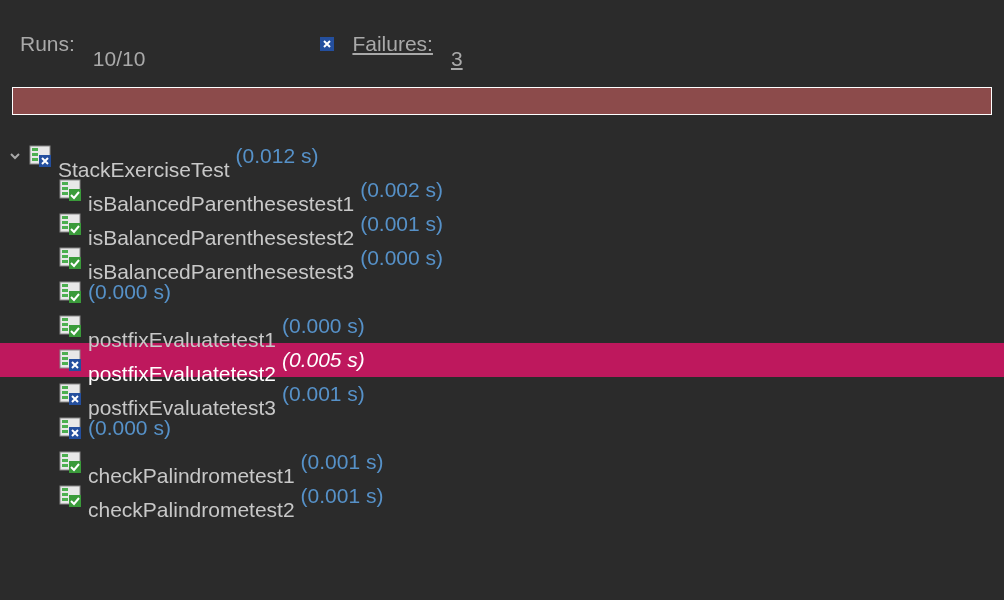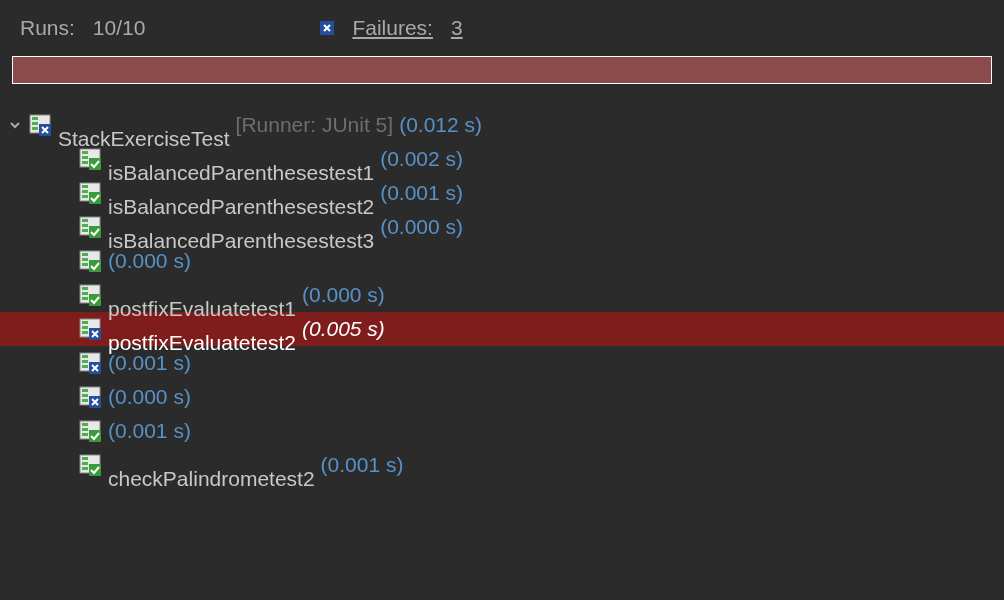--- a/index.html
+++ b/index.html
@@ -19,41 +19,41 @@
       gap: 10px;
     }
     .stats-group {
       display: flex;
       align-items: center;
       gap: 18px;
     }
     .stats-group.errors { margin-left: 180px; }
     .stats-group.failures { margin-left: 165px; text-decoration: underline; }
     .stats-label { color: #a9a9a9; }
-    .stats-value { color: #a9a9a9; }
+    .stats-value { color: #a9a9a9; margin-top: 31px; }
     .progress-container {
       margin: 2px 12px 10px 12px;
     }
     .progress-bar {
       height: 28px;
       background: #8c4b4b;
       border: 1px solid #ffffff;
     }
     .tree {
       padding-top: 14px;
     }
     .tree-row {
       display: flex;
       align-items: center;
       height: 34px;
       padding-left: 8px;
       gap: 6px;
     }
-    .tree-row.child { padding-left: 78px; }
-    .tree-row.selected { background: #7f1d1d; }
+    .tree-row.child { padding-left: 58px; }
+    .tree-row.selected { background: #be185d; }
     .chevron {
       width: 14px;
       height: 14px;
       display: inline-flex;
       align-items: center;
       justify-content: center;
     }
     .icon {
       width: 24px;
       height: 22px;
@@ -116,21 +116,20 @@
       <svg width="24" height="22" viewBox="0 0 24 22">
         <rect x="2" y="1" width="20" height="18" fill="#e8e8e8" stroke="#888" stroke-width="1"></rect>
         <rect x="4" y="3" width="6" height="3" fill="#4caf50"></rect>
         <rect x="4" y="8" width="6" height="3" fill="#4caf50"></rect>
         <rect x="4" y="13" width="6" height="3" fill="#4caf50"></rect>
         <rect x="11" y="10" width="12" height="12" fill="#244f9e"></rect>
         <path d="M14 13 L20 19 M20 13 L14 19" stroke="white" stroke-width="2"></path>
       </svg>
     </span>
     <span class="test-name">StackExerciseTest</span>
-    <span class="runner-label">[Runner: JUnit 5]</span>
     <span class="time-label">(0.012 s)</span>
   </div>
   <div id="tree-children">
       <div class="tree-row child">
         <span class="icon">
           <svg width="24" height="22" viewBox="0 0 24 22">
             <rect x="2" y="1" width="20" height="18" fill="#e8e8e8" stroke="#888" stroke-width="1"></rect>
             <rect x="4" y="3" width="6" height="3" fill="#4caf50"></rect>
             <rect x="4" y="8" width="6" height="3" fill="#4caf50"></rect>
             <rect x="4" y="13" width="6" height="3" fill="#4caf50"></rect>
@@ -214,20 +213,21 @@
         <span class="icon">
           <svg width="24" height="22" viewBox="0 0 24 22">
             <rect x="2" y="1" width="20" height="18" fill="#e8e8e8" stroke="#888" stroke-width="1"></rect>
             <rect x="4" y="3" width="6" height="3" fill="#4caf50"></rect>
             <rect x="4" y="8" width="6" height="3" fill="#4caf50"></rect>
             <rect x="4" y="13" width="6" height="3" fill="#4caf50"></rect>
             <rect x="11" y="10" width="12" height="12" fill="#244f9e"></rect>
             <path d="M14 13 L20 19 M20 13 L14 19" stroke="white" stroke-width="2"></path>
           </svg>
         </span>
+        <span class="test-name">postfixEvaluatetest3</span> 
         <span class="time-label">(0.001 s)</span>
       </div>
       <div class="tree-row child">
         <span class="icon">
           <svg width="24" height="22" viewBox="0 0 24 22">
             <rect x="2" y="1" width="20" height="18" fill="#e8e8e8" stroke="#888" stroke-width="1"></rect>
             <rect x="4" y="3" width="6" height="3" fill="#4caf50"></rect>
             <rect x="4" y="8" width="6" height="3" fill="#4caf50"></rect>
             <rect x="4" y="13" width="6" height="3" fill="#4caf50"></rect>
             <rect x="11" y="10" width="12" height="12" fill="#244f9e"></rect>
@@ -240,20 +240,21 @@
         <span class="icon">
           <svg width="24" height="22" viewBox="0 0 24 22">
             <rect x="2" y="1" width="20" height="18" fill="#e8e8e8" stroke="#888" stroke-width="1"></rect>
             <rect x="4" y="3" width="6" height="3" fill="#4caf50"></rect>
             <rect x="4" y="8" width="6" height="3" fill="#4caf50"></rect>
             <rect x="4" y="13" width="6" height="3" fill="#4caf50"></rect>
             <rect x="11" y="10" width="12" height="12" fill="#3a9b3a"></rect>
             <path d="M13 16 L16 19 L21 13" stroke="white" stroke-width="2" fill="none"></path>
           </svg>
         </span>
+        <span class="test-name">checkPalindrometest1</span> 
         <span class="time-label">(0.001 s)</span>
       </div>
       <div class="tree-row child">
         <span class="icon">
           <svg width="24" height="22" viewBox="0 0 24 22">
             <rect x="2" y="1" width="20" height="18" fill="#e8e8e8" stroke="#888" stroke-width="1"></rect>
             <rect x="4" y="3" width="6" height="3" fill="#4caf50"></rect>
             <rect x="4" y="8" width="6" height="3" fill="#4caf50"></rect>
             <rect x="4" y="13" width="6" height="3" fill="#4caf50"></rect>
             <rect x="11" y="10" width="12" height="12" fill="#3a9b3a"></rect>

